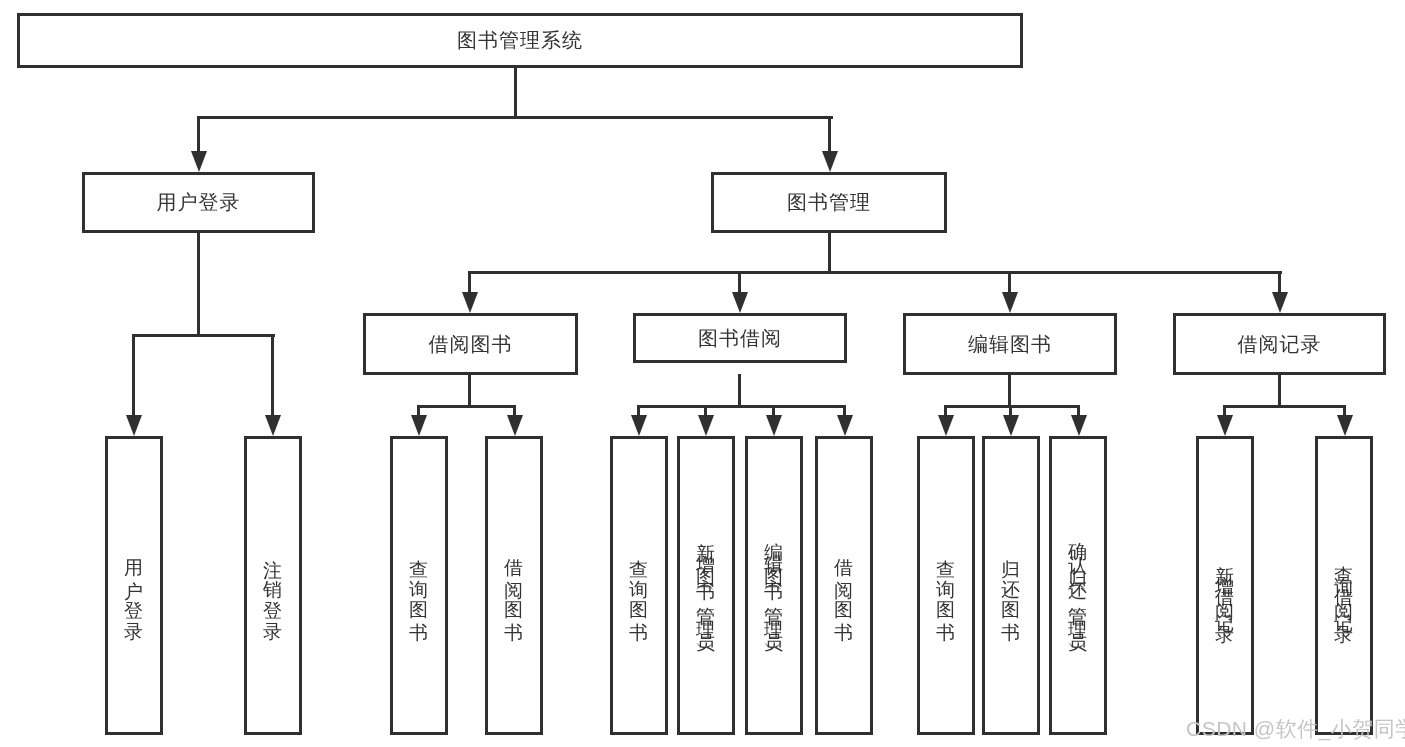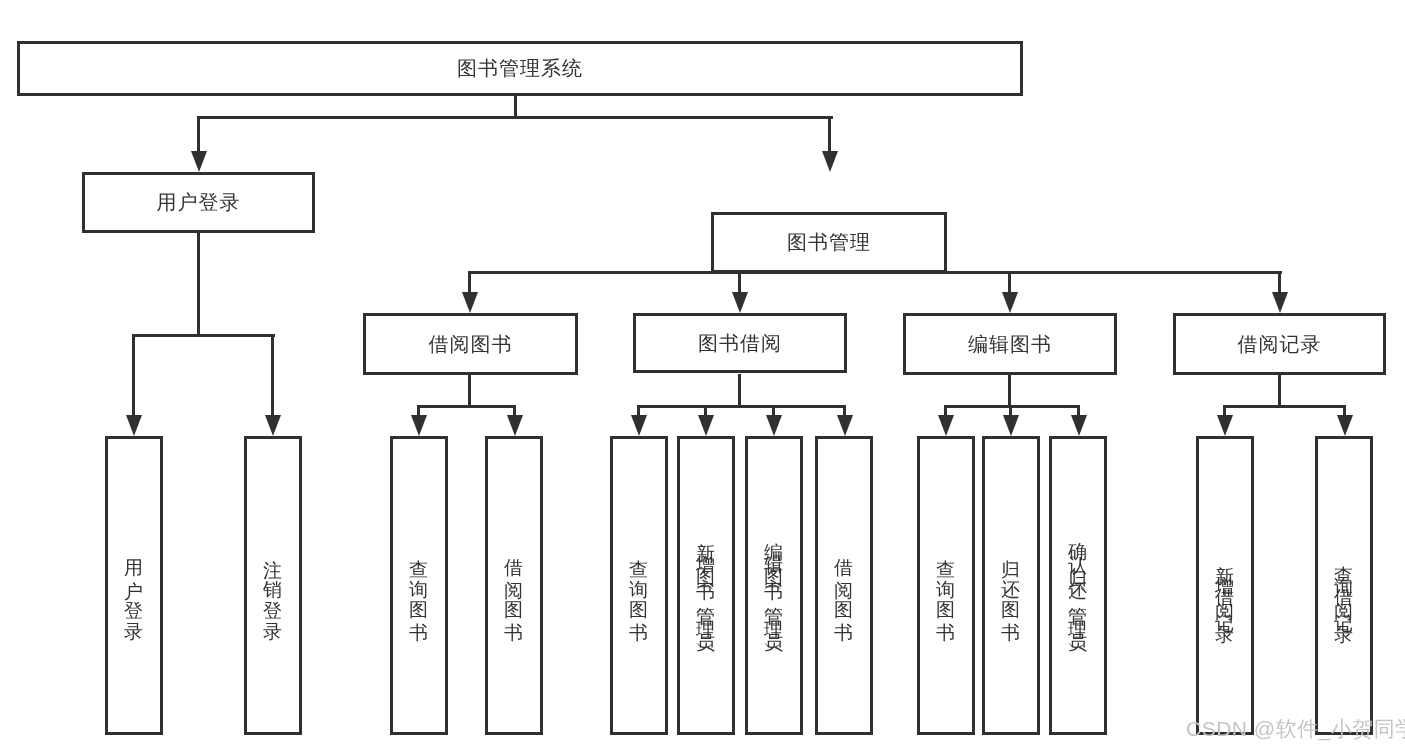--- a/index.html
+++ b/index.html
@@ -58,35 +58,35 @@
     z-index:5;
     white-space:nowrap;
     letter-spacing:0.5px;
   }
 </style>
 </head>
 <body>
 
 <div class="canvas">
 
-  <div class="hbox" style="left:17px;top:13px;width:1006px;height:55px;margin-top:28px;">
+  <div class="hbox" style="left:17px;top:13px;width:1006px;height:55px;">
     <span>图书管理系统</span>
   </div>
 
   <div class="vline" style="left:514px;top:66px;height:52px;"></div>
   <div class="hline" style="left:197px;top:116px;width:636px;"></div>
   <div class="vline" style="left:197px;top:116px;height:36px;"></div>
   <div class="tri" style="left:191px;top:151px;"></div>
   <div class="vline" style="left:828px;top:116px;height:36px;"></div>
   <div class="tri" style="left:822px;top:151px;"></div>
 
   <div class="hbox" style="left:82px;top:172px;width:233px;height:61px;">
     <span>用户登录</span>
   </div>
-  <div class="hbox" style="left:711px;top:172px;width:236px;height:61px;margin-top:40px;">
+  <div class="hbox" style="left:711px;top:172px;width:236px;height:61px;">
     <span>图书管理</span>
   </div>
 
   <div class="vline" style="left:197px;top:232px;height:105px;"></div>
   <div class="hline" style="left:132px;top:334px;width:143px;"></div>
   <div class="vline" style="left:132px;top:334px;height:81px;"></div>
   <div class="tri" style="left:126px;top:415px;"></div>
   <div class="vline" style="left:271px;top:334px;height:81px;"></div>
   <div class="tri" style="left:265px;top:415px;"></div>
 
@@ -97,21 +97,21 @@
   <div class="vline" style="left:738px;top:271px;height:21px;"></div>
   <div class="tri" style="left:732px;top:292px;"></div>
   <div class="vline" style="left:1008px;top:271px;height:21px;"></div>
   <div class="tri" style="left:1002px;top:292px;"></div>
   <div class="vline" style="left:1278px;top:271px;height:21px;"></div>
   <div class="tri" style="left:1272px;top:292px;"></div>
 
   <div class="hbox" style="left:363px;top:313px;width:215px;height:62px;">
     <span>借阅图书</span>
   </div>
-  <div class="hbox" style="left:633px;top:313px;width:214px;height:60px;">
+  <div class="hbox" style="left:633px;top:313px;width:214px;height:50px;">
     <span>图书借阅</span>
   </div>
   <div class="hbox" style="left:903px;top:313px;width:214px;height:62px;">
     <span>编辑图书</span>
   </div>
   <div class="hbox" style="left:1173px;top:313px;width:213px;height:62px;">
     <span>借阅记录</span>
   </div>
 
   <div class="vline" style="left:468px;top:374px;height:34px;"></div>

